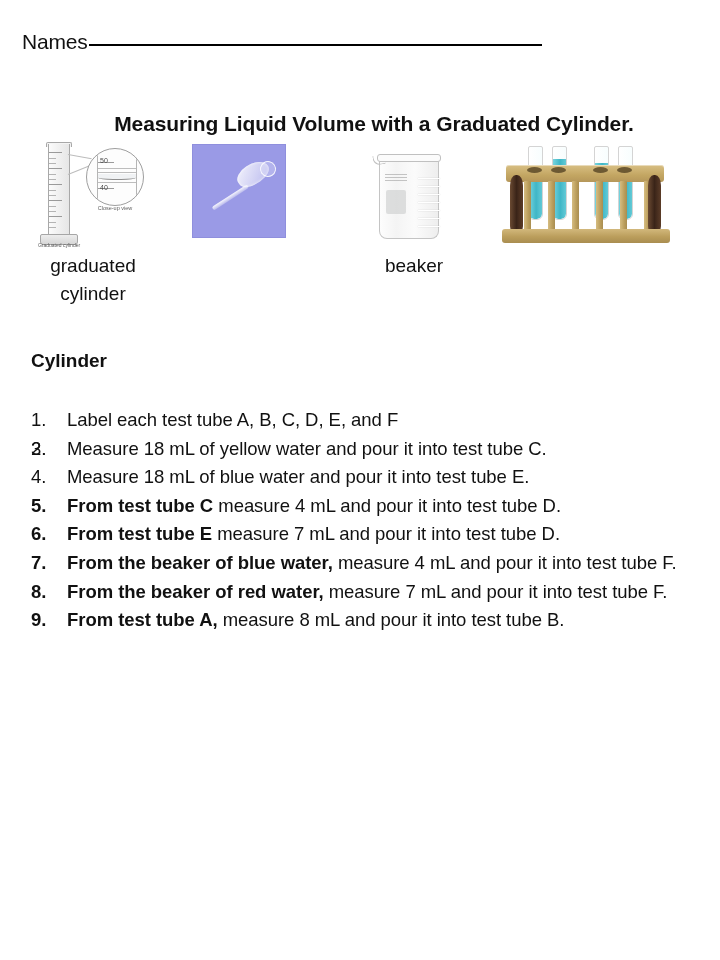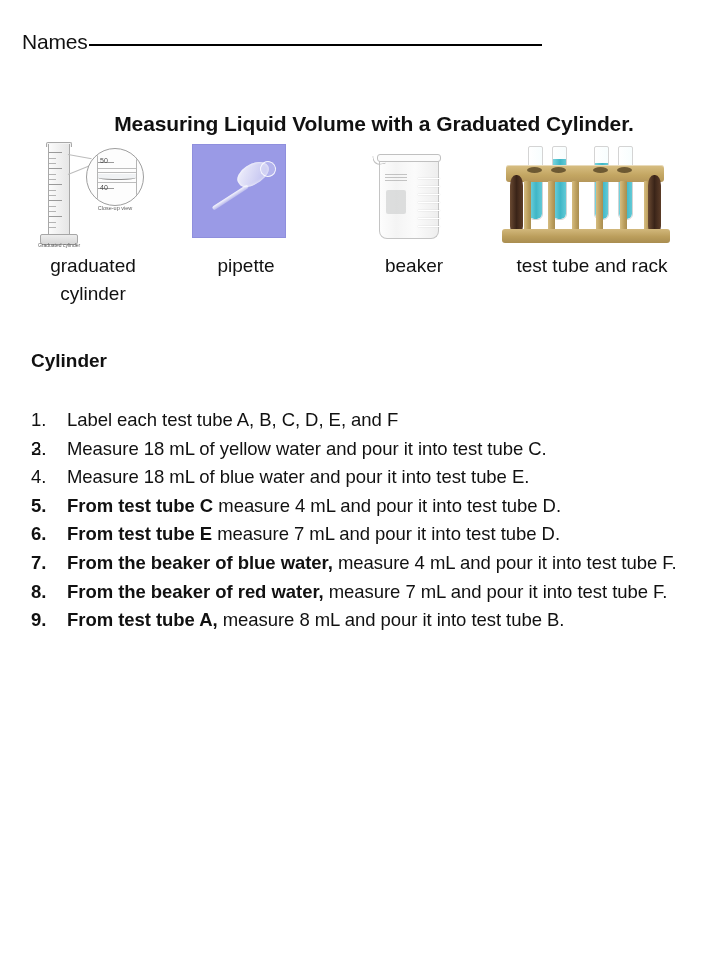--- a/index.html
+++ b/index.html
@@ -477,23 +477,21 @@
       <div class="ttr-endpost" style="left:8px"></div>
       <div class="ttr-endpost" style="left:146px"></div>
 
       <div class="ttr-base"></div>
     </div>
   </div>
 </div>
 
 <div class="caption-row">
   <div class="caption cap-gc">graduated cylinder</div>
-  <div class="caption cap-pip">pipette</div>
   <div class="caption cap-bkr">beaker</div>
-  <div class="caption cap-ttr">test tube and rack</div>
 </div>
 
 <div class="proc-head">Cylinder</div>
 <div class="proc-list">
     <div class="proc-item"><span class="proc-num">1.</span><span>Label each test tube A, B, C, D, E, and F</span></div>
     <div class="proc-item"><span class="proc-num">2.</span></div>
     <div class="proc-item"><span class="proc-num">3.</span><span>Measure 18 mL  of yellow water and pour it into test tube C.</span></div>
     <div class="proc-item"><span class="proc-num">4.</span><span>Measure 18 mL of blue water and pour it into test tube E.</span></div>
     <div class="proc-item bold-num"><span class="proc-num">5.</span><span class="proc-lead">From test tube C</span><span> measure 4 mL and pour it into test tube D.</span></div>
     <div class="proc-item bold-num"><span class="proc-num">6.</span><span class="proc-lead">From test tube E</span><span> measure 7 mL and pour it into test tube D.</span></div>

